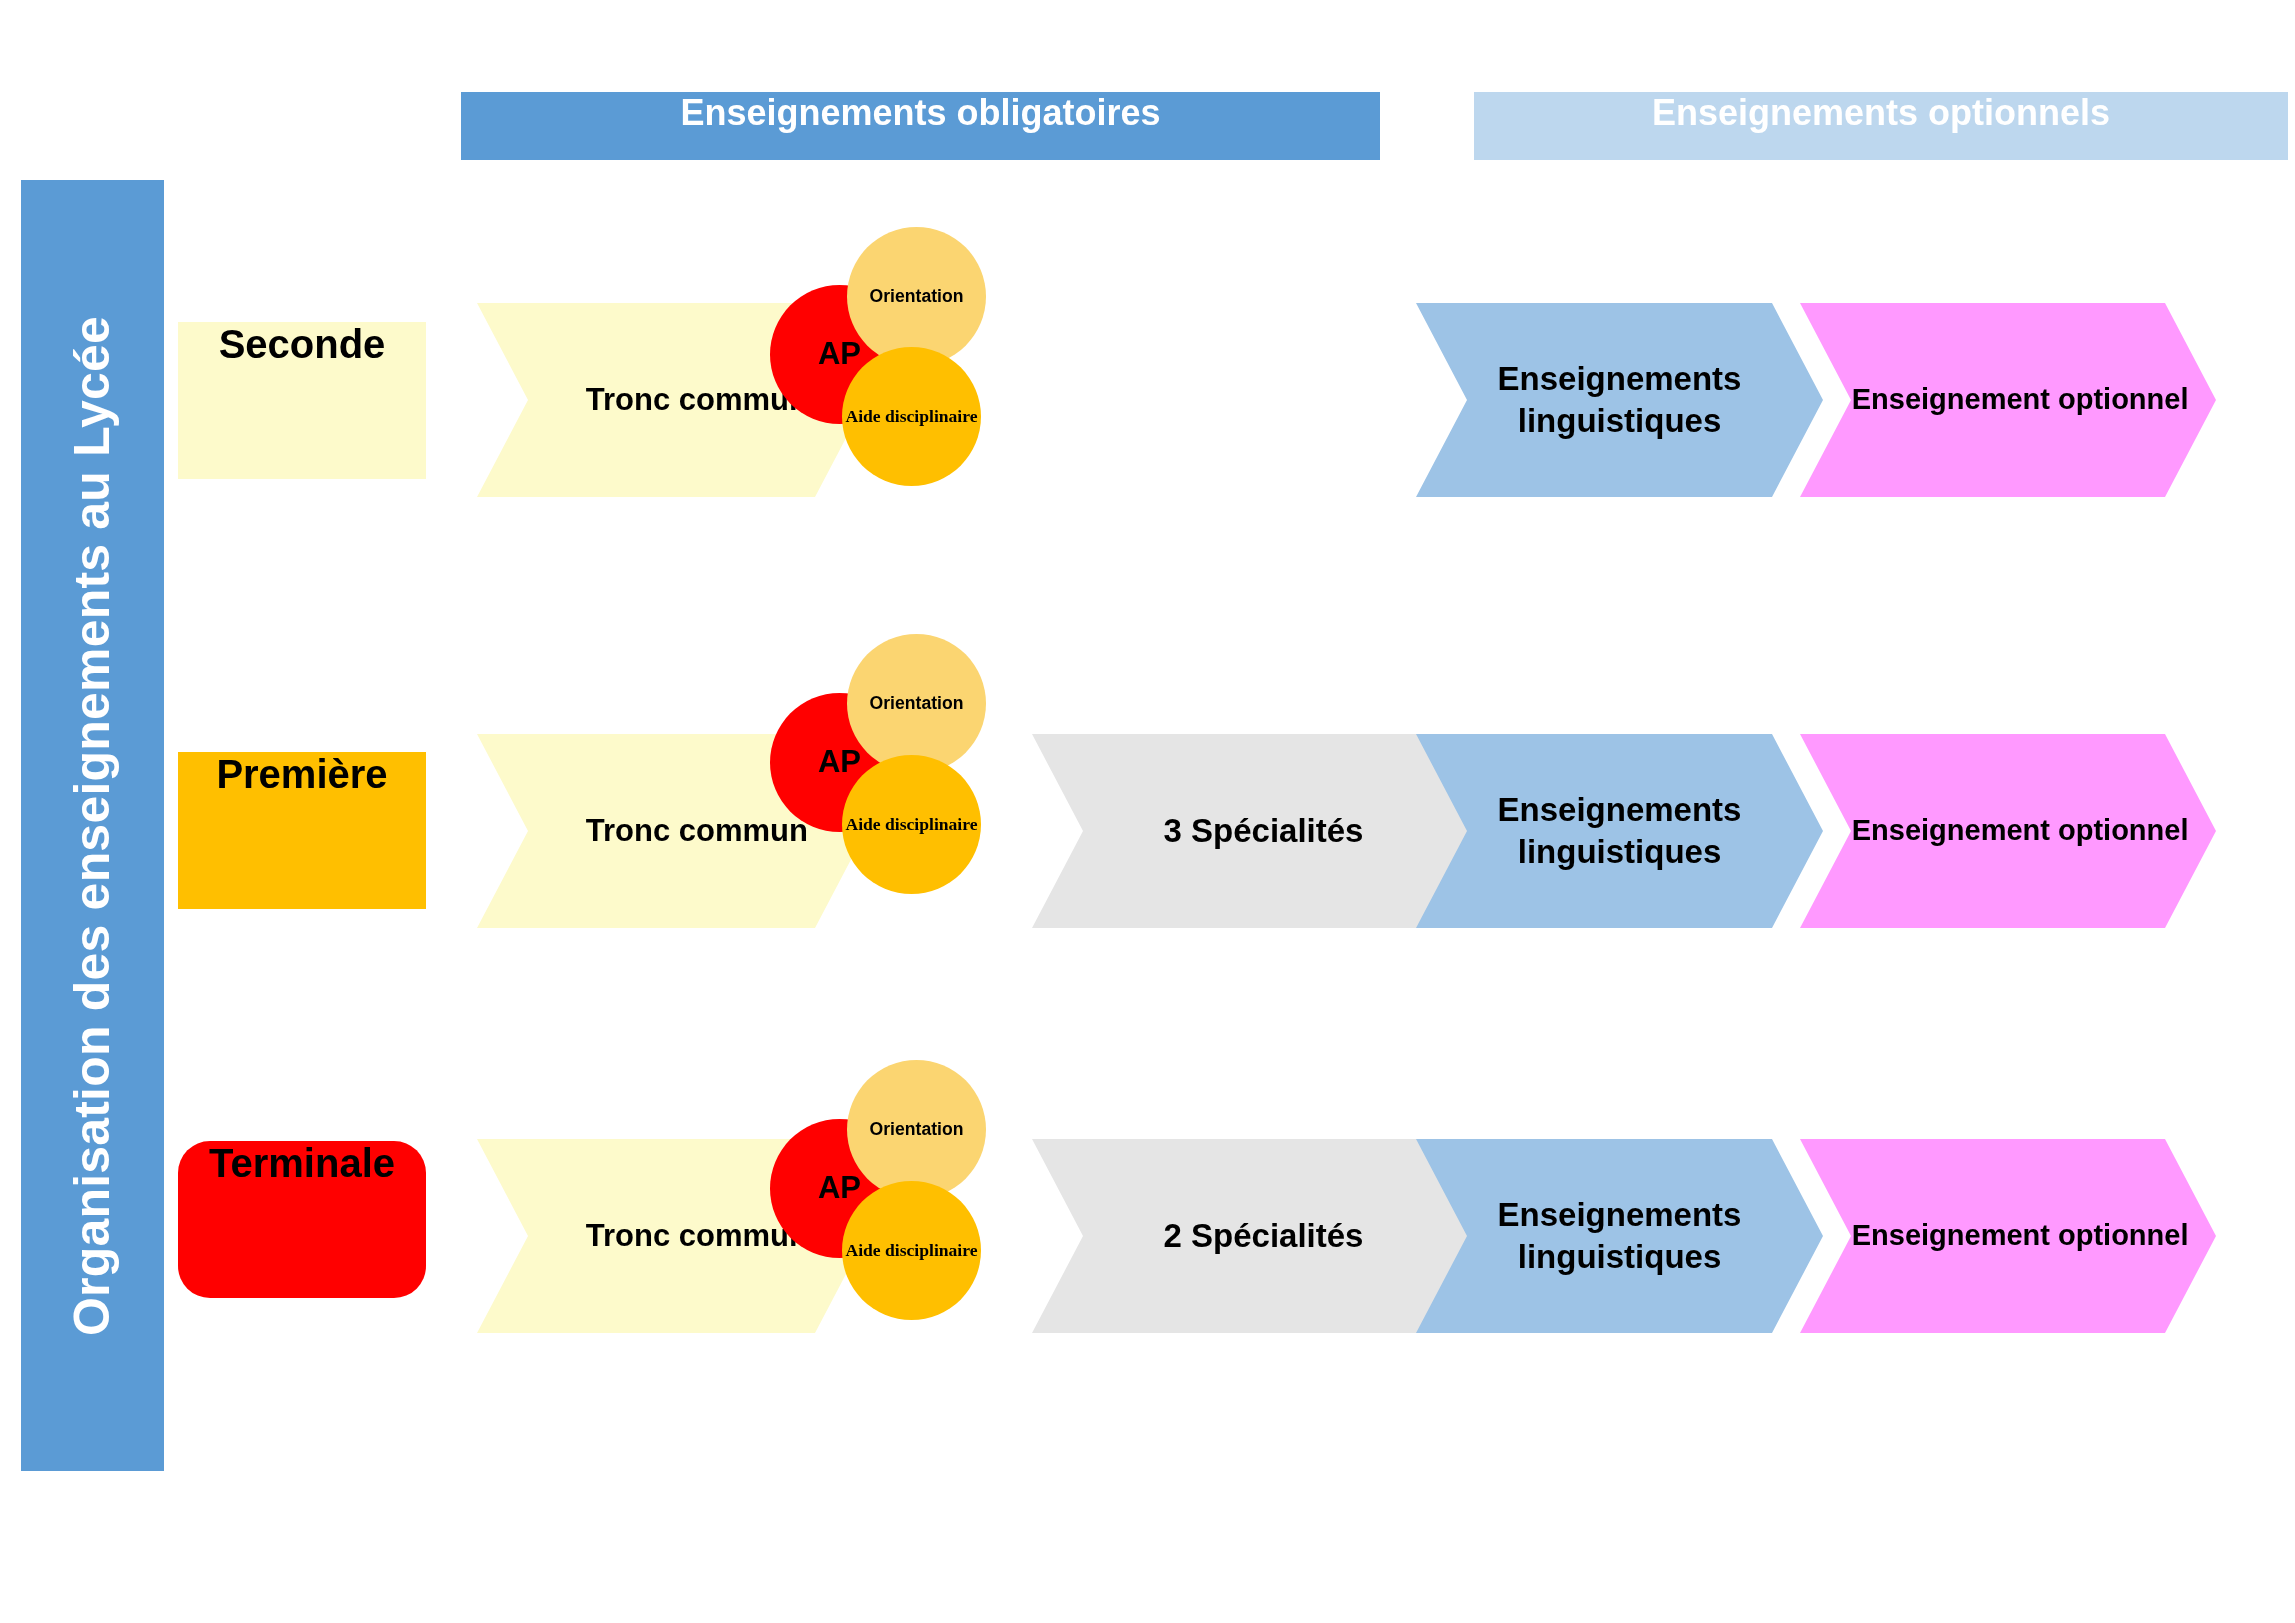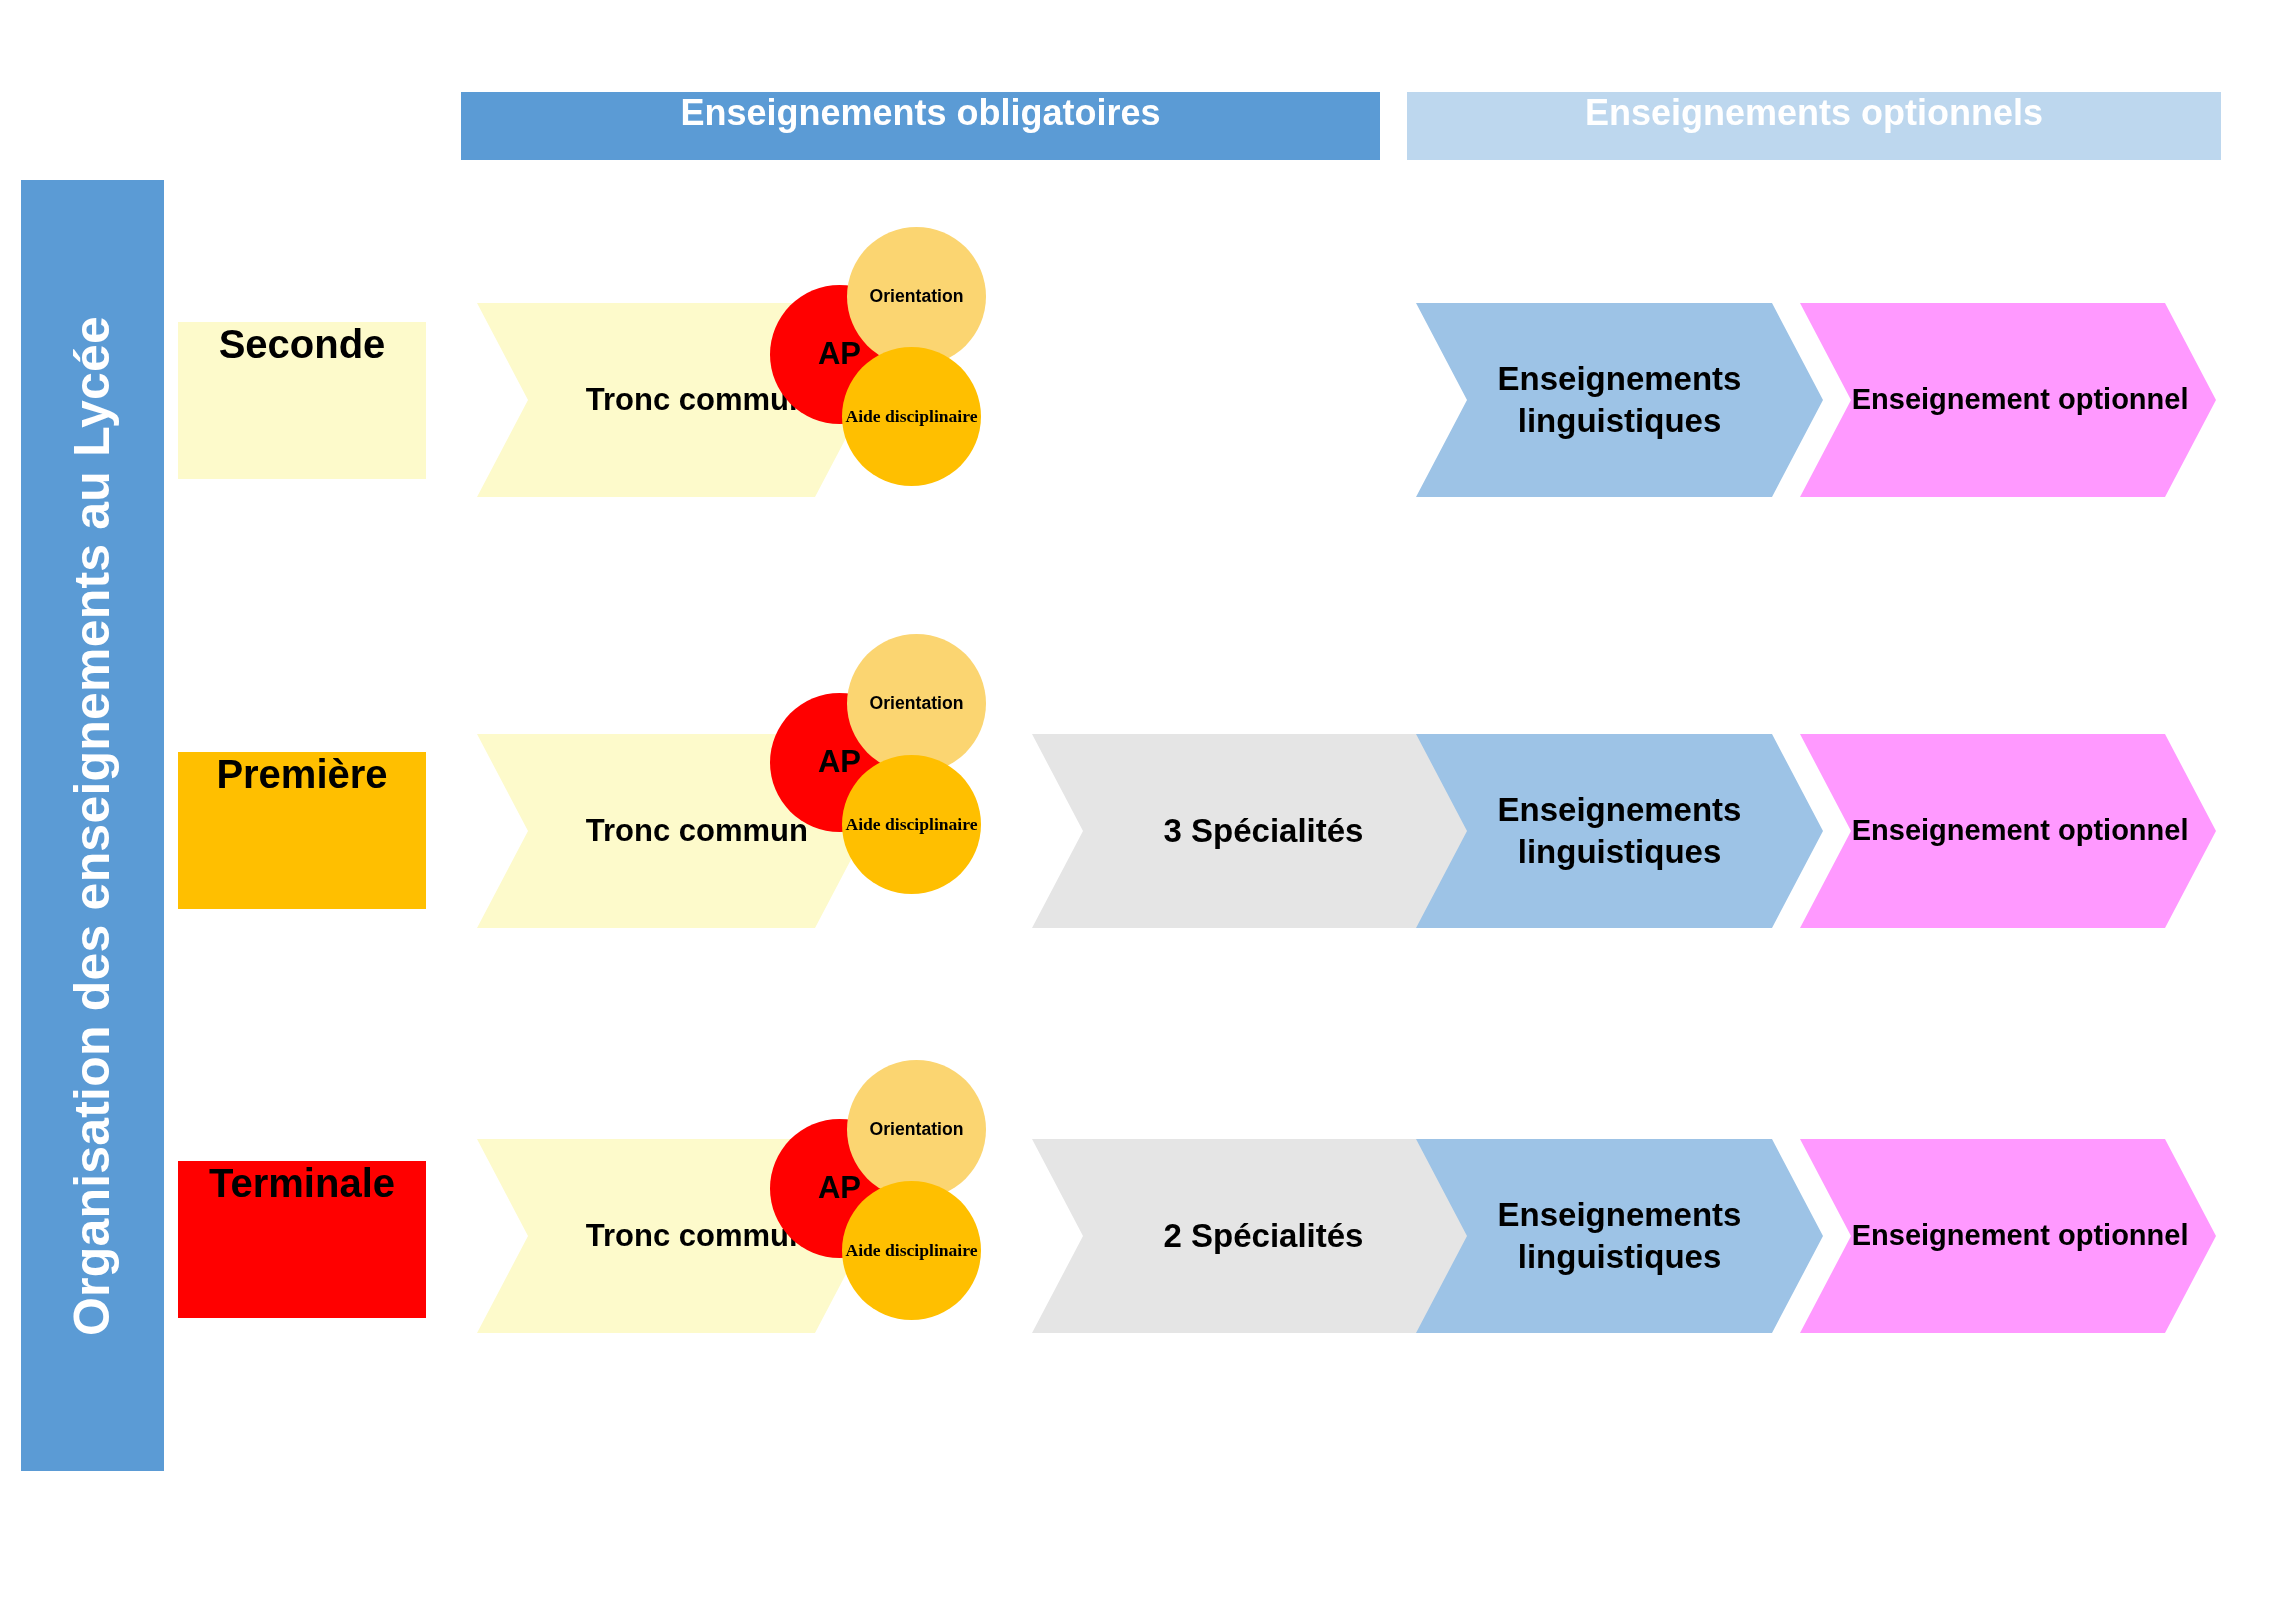--- a/index.html
+++ b/index.html
@@ -51,21 +51,21 @@
     color: #ffffff;
     font-size: 36px;
     font-weight: bold;
   }
   .hdr-oblig {
     left: 461px;
     width: 919px;
     background: #5B9BD5;
   }
   .hdr-optio {
-    left: 1407px;
+    left: 1474px;
     width: 814px;
     background: #BDD7EE;
   }
 
   
   .row {
     position: absolute;
     left: 0;
     width: 2295px;
   }
@@ -82,21 +82,21 @@
     height: 157px;
     display: flex;
     align-items: flex-start;
     justify-content: center;
     font-size: 40px;
     font-weight: bold;
     color: #000000;
   }
   .row-1 .level-box { top: 123px; }
   .row-2 .level-box { top: 141px; }
-  .row-3 .level-box { top: 138px; }
+  .row-3 .level-box { top: 118px; border-radius: 32px; }
 
   
   .chev {
     position: absolute;
     display: flex;
     align-items: center;
     justify-content: center;
     text-align: center;
     color: #000000;
     font-weight: bold;

